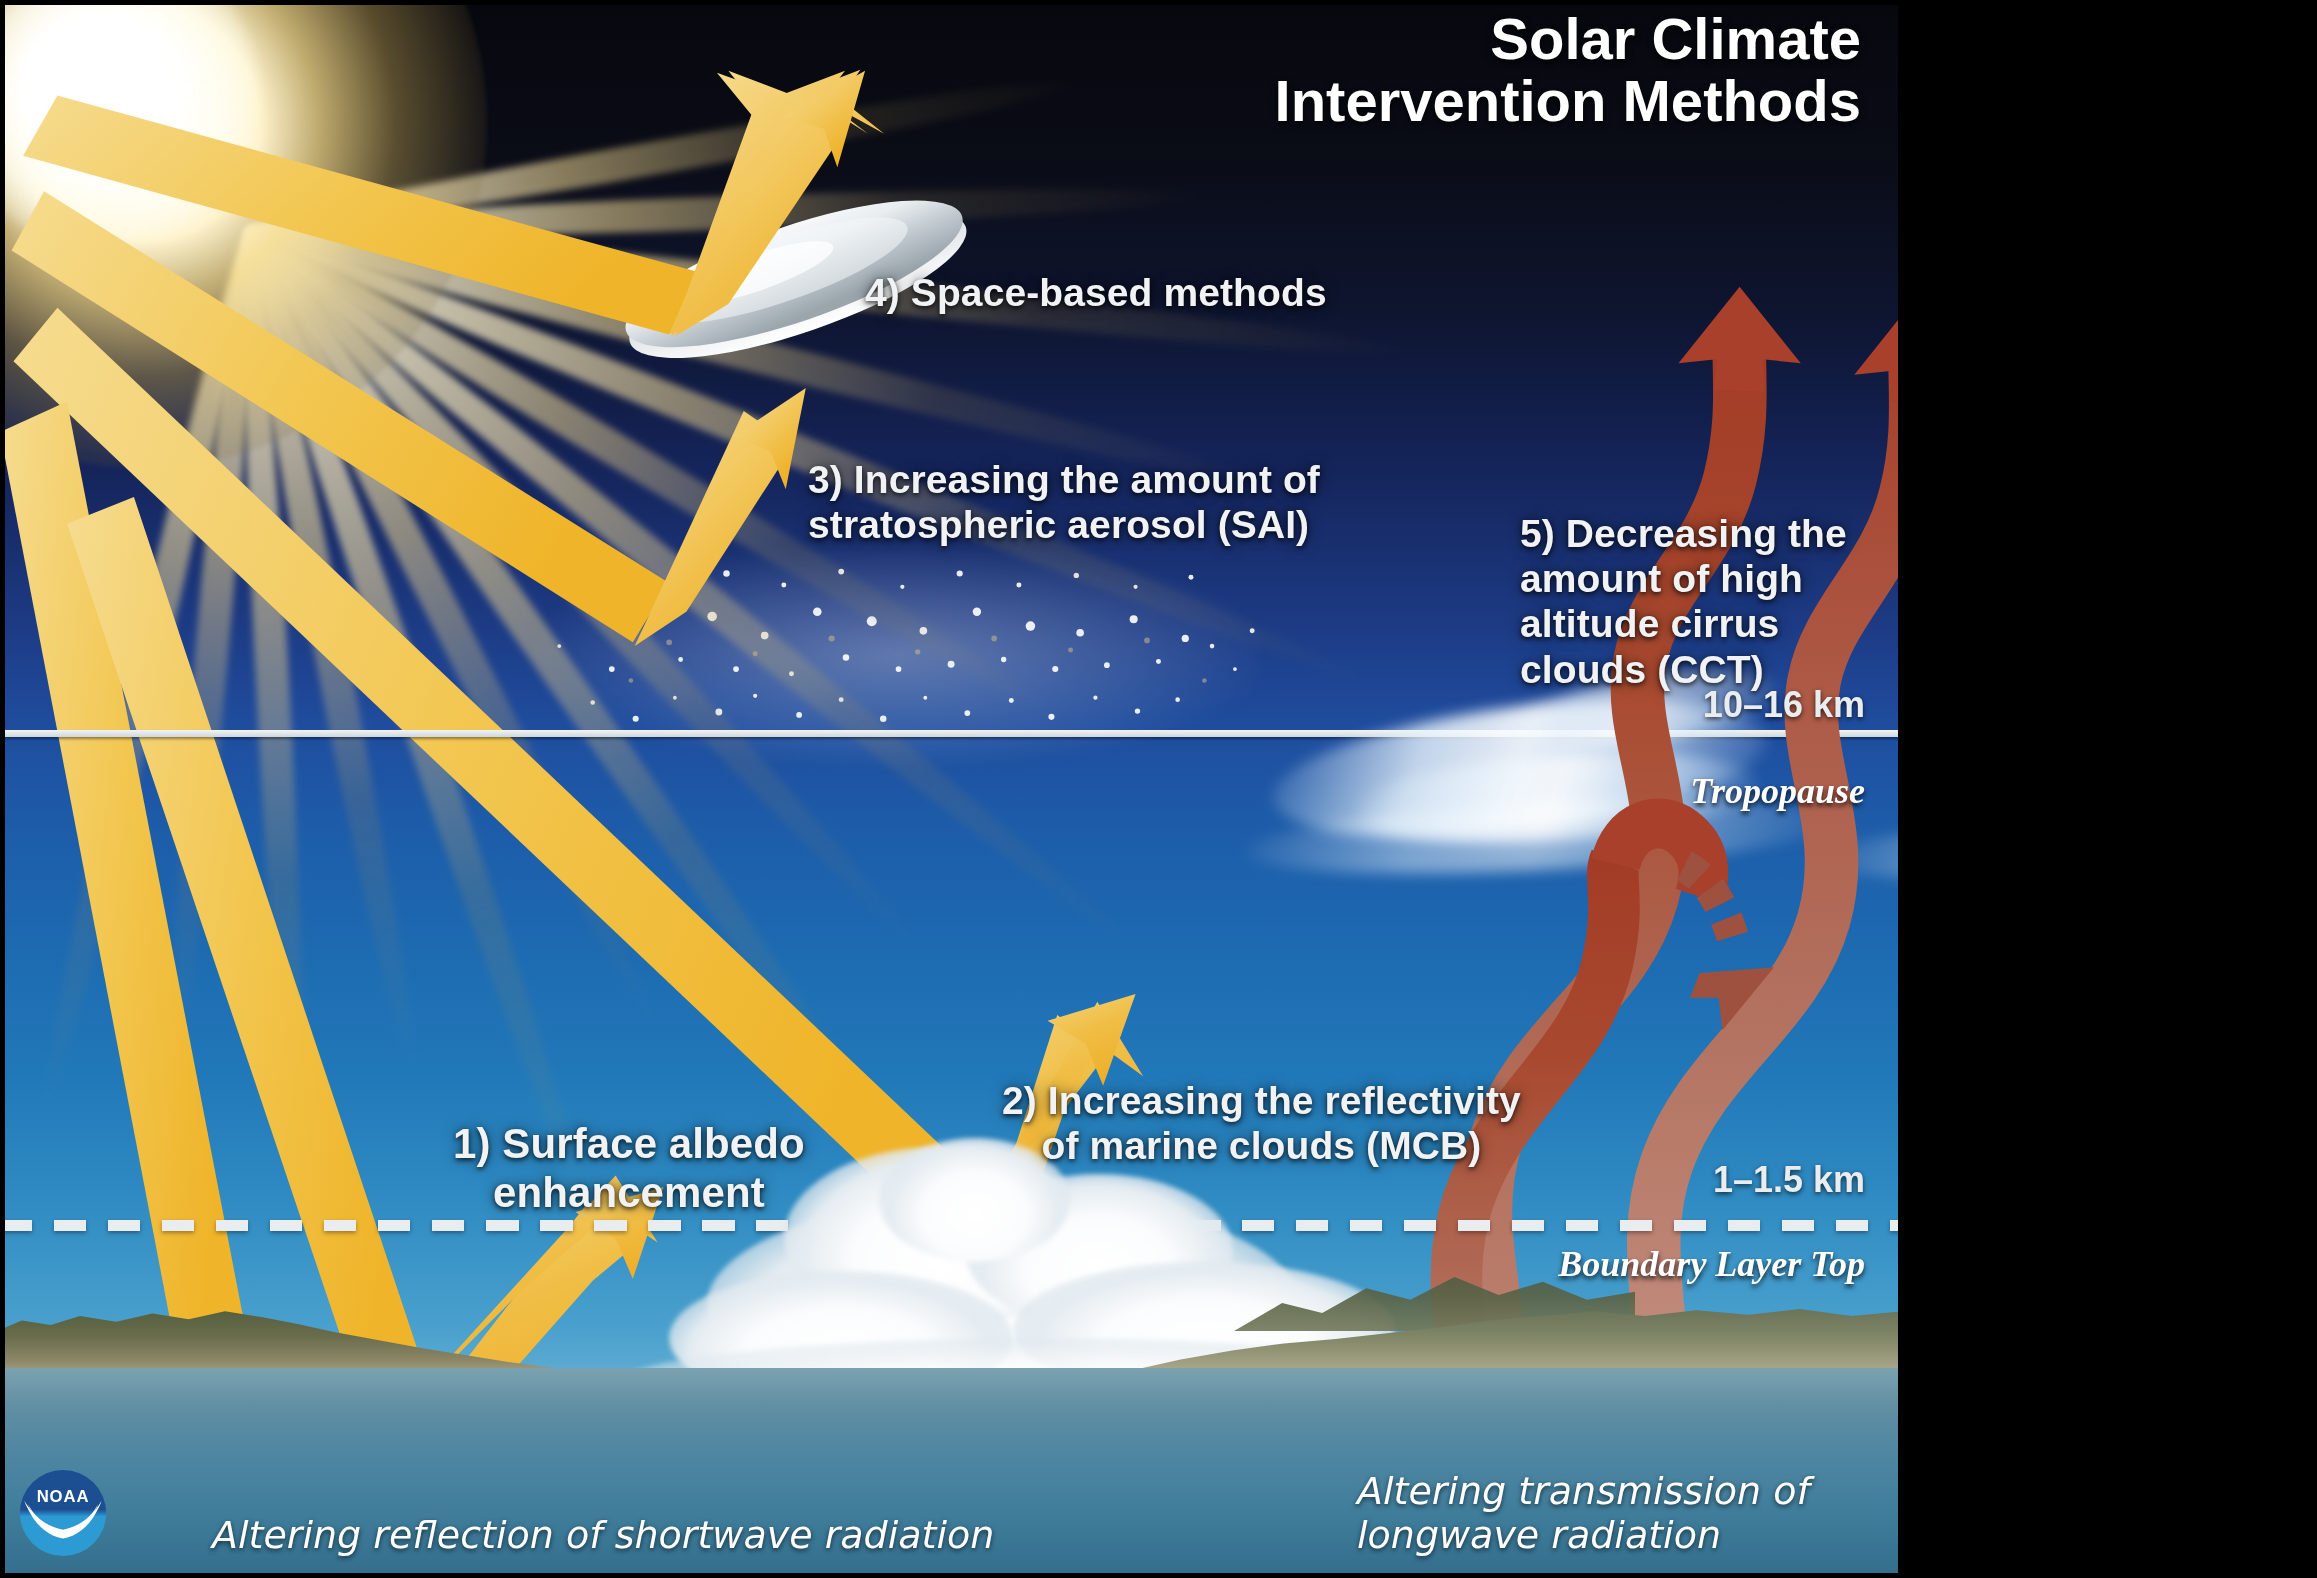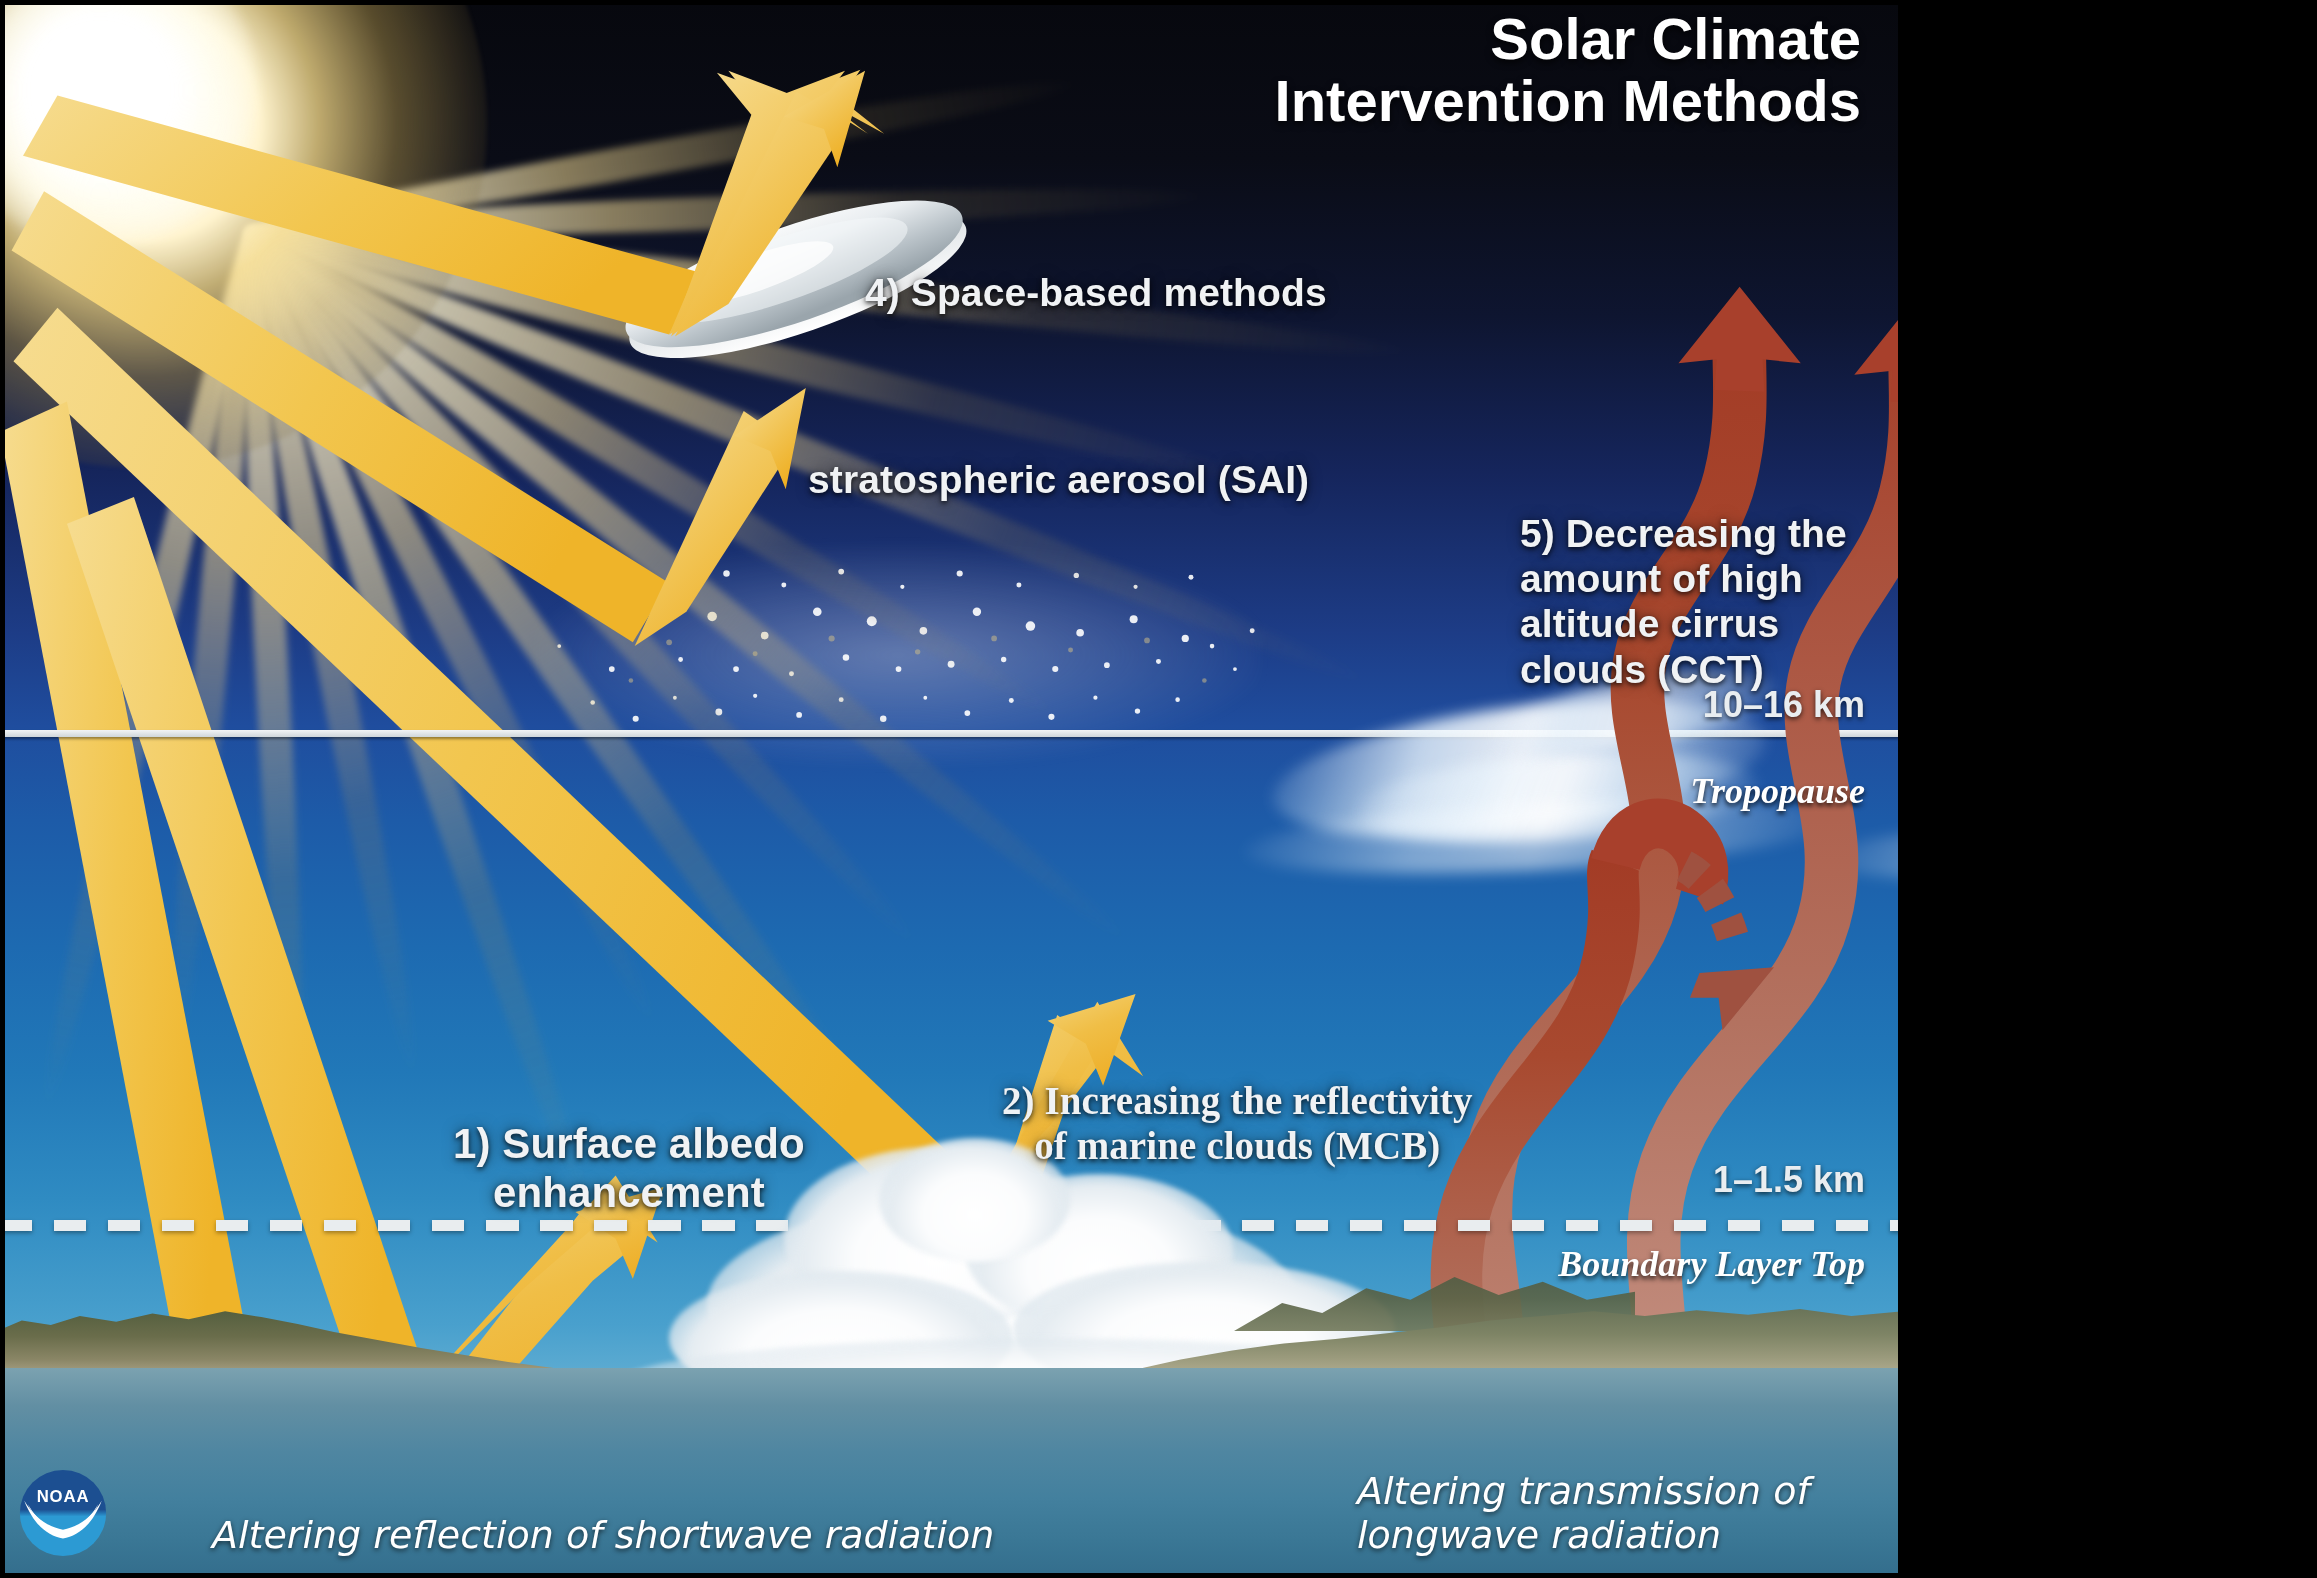--- a/index.html
+++ b/index.html
@@ -393,31 +393,32 @@
   <div class="title">
     <div>Solar Climate</div>
     <div>Intervention Methods</div>
   </div>
 
   <div class="lbl" style="left:865px;top:270px;font-size:39px;">
     <div>4) Space-based methods</div>
   </div>
 
   <div class="lbl" style="left:808px;top:457px;font-size:39px;">
+    <div>3) Increasing the amount of</div>
     <div>stratospheric aerosol (SAI)</div>
   </div>
 
   <div class="lbl" style="left:1520px;top:511px;font-size:39px;">
     <div>5) Decreasing the</div>
     <div>amount of high</div>
     <div>altitude cirrus</div>
     <div>clouds (CCT)</div>
   </div>
 
-  <div class="lbl" style="left:1002px;top:1078px;font-size:39px;font-family:Liberation Serif, serif;">
+  <div class="lbl" style="left:1002px;top:1078px;font-size:39px;">
     <div>2) Increasing the reflectivity</div>
     <div style="text-align:center;">of marine clouds (MCB)</div>
   </div>
 
   <div class="lbl" style="left:453px;top:1120px;font-size:42px;text-align:center;">
     <div>1) Surface albedo</div>
     <div>enhancement</div>
   </div>
 
   <div class="alt" style="top:684px;">10–16 km</div>

